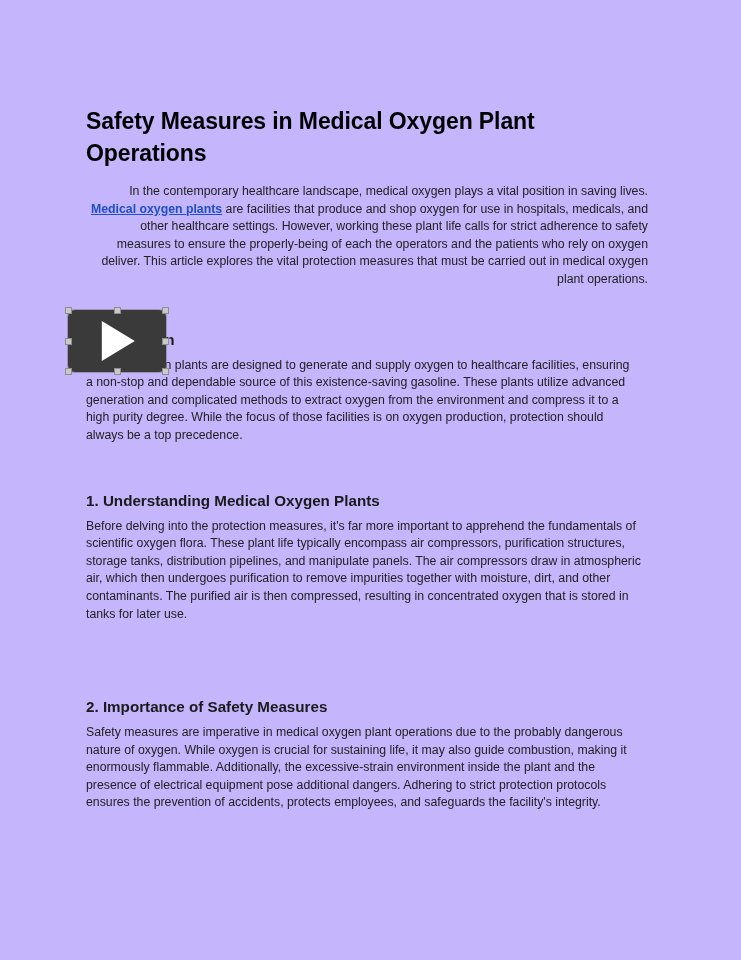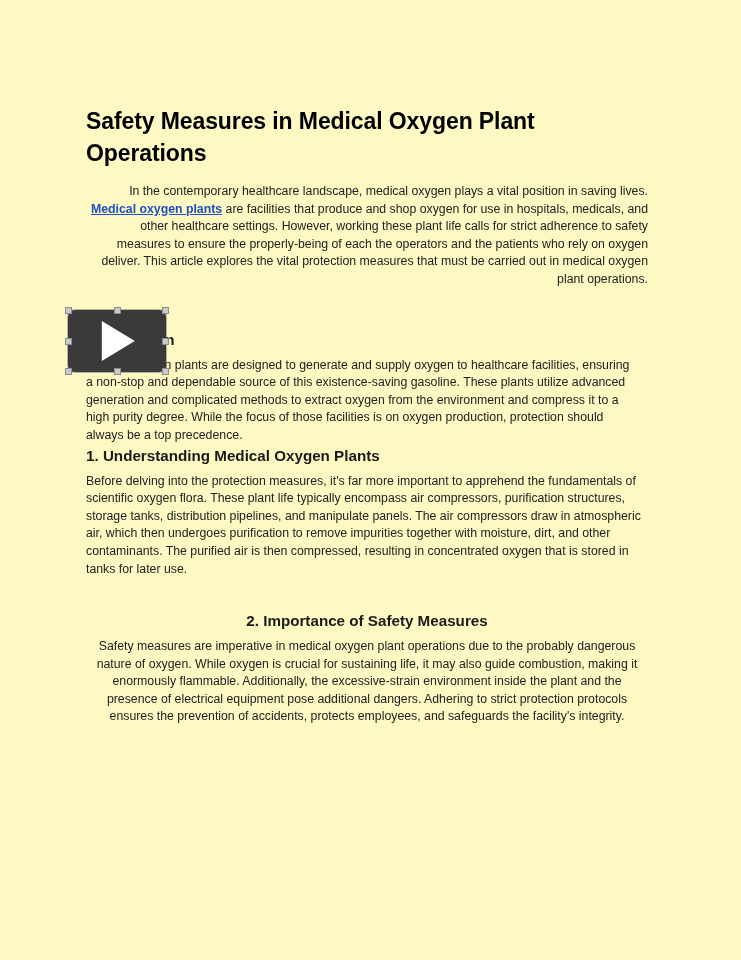--- a/index.html
+++ b/index.html
@@ -16,21 +16,21 @@
     color: #000000;
     -webkit-font-smoothing: antialiased;
   }
 
   .page {
     position: absolute;
     left: 0;
     top: 0;
     width: 741px;
     height: 960px;
-    background: #fef9c3;
+    background: #c4b5fd;
   }
 
   .content {
     position: absolute;
     left: 86px;
     top: 105px;
     width: 562px;
   }
 
   .doc-title {
@@ -75,22 +75,22 @@
     font-size: 12.3px;
     line-height: 17.6px;
     color: #222222;
     margin: 0;
     width: 562px;
   }
 
   .sec-intro { margin-top: 40px; }
   .sec-intro .section-body { width: 548px; }
 
-  .sec-one { }
-  .sec-two { margin-top: 32px; text-align: center; }
+  .sec-one { margin-top: 45px; }
+  .sec-two { margin-top: 73px; }
 
   
   .video-overlay {
     position: absolute;
     left: 68px;
     top: 310px;
     width: 98px;
     height: 62px;
     background: #3a3a3a;
     border-radius: 7px;

